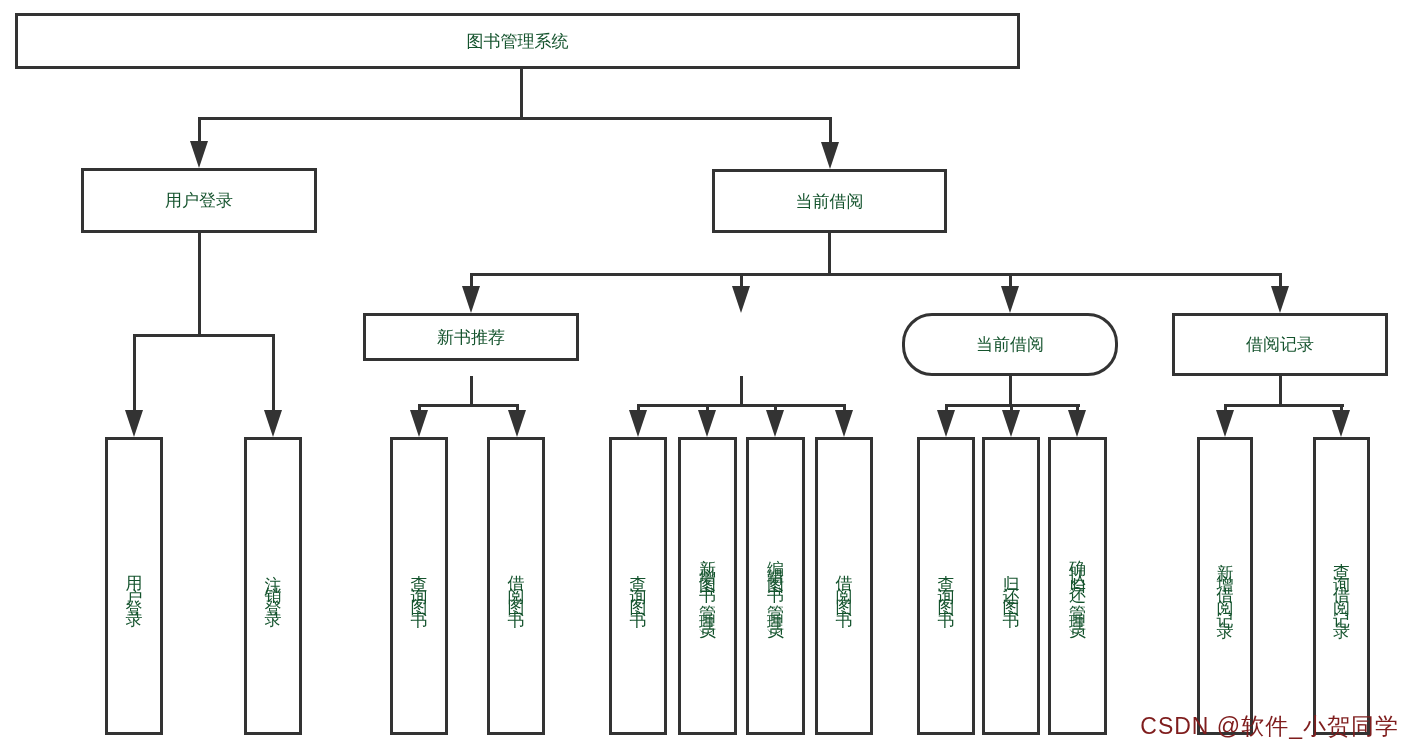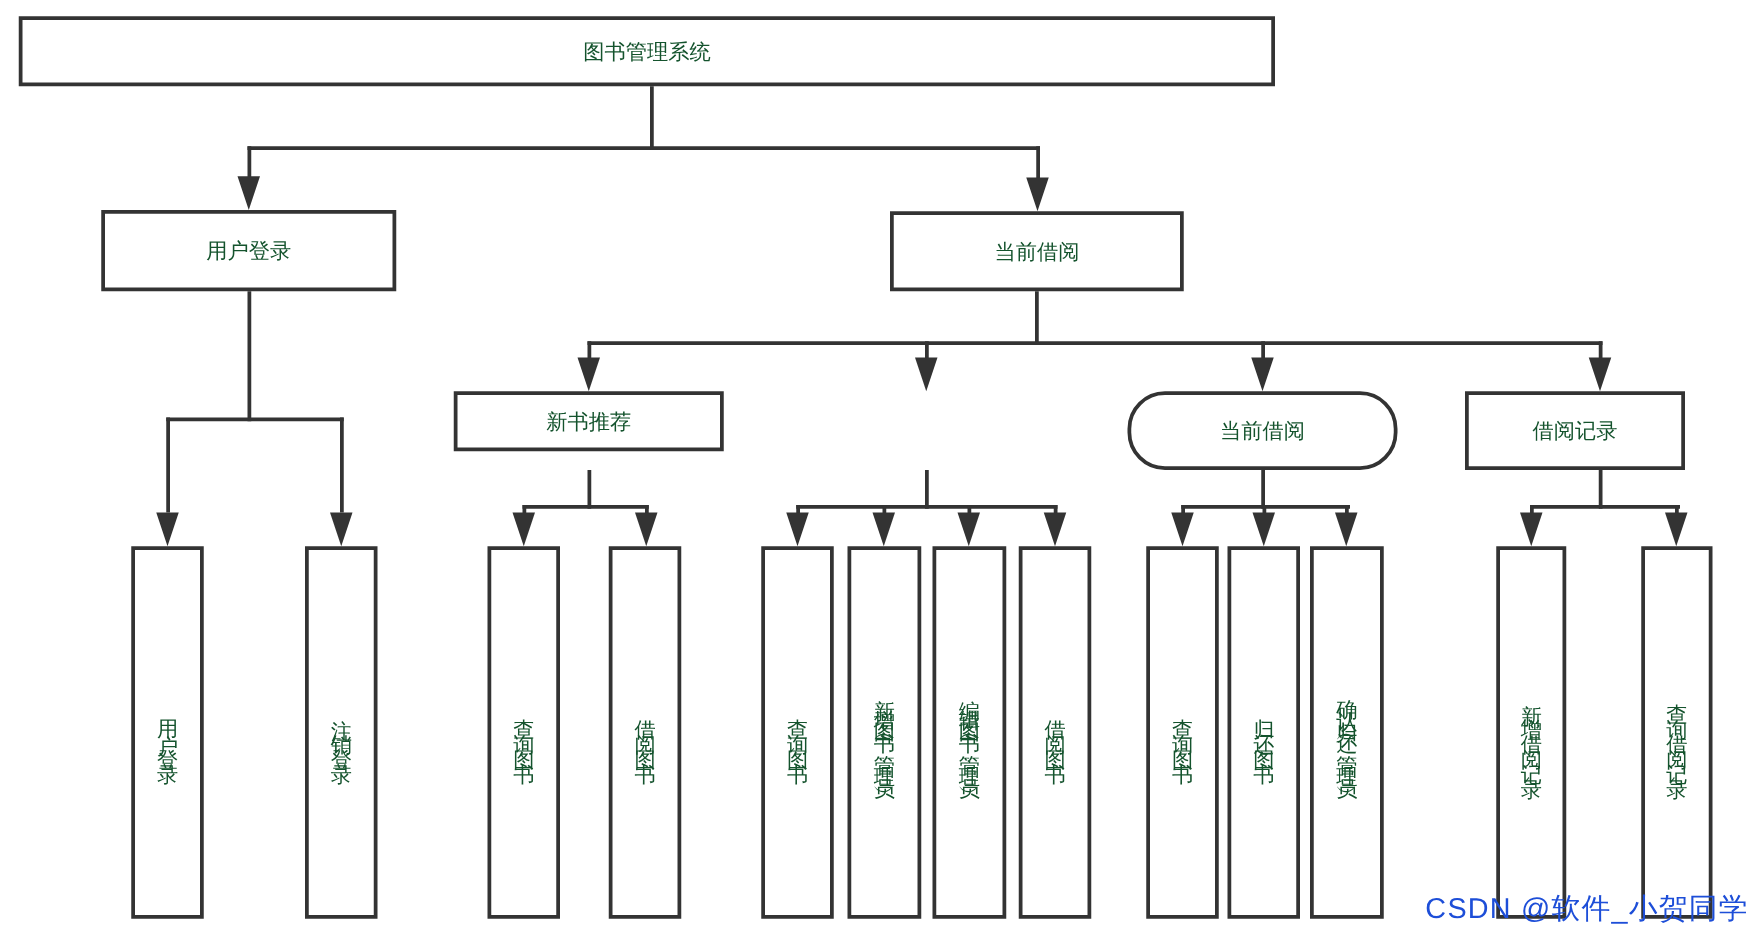--- a/index.html
+++ b/index.html
@@ -16,21 +16,21 @@
     writing-mode:vertical-rl;letter-spacing:12px;line-height:1;white-space:nowrap;
   }
   .vtext.long{letter-spacing:9px;}
   .ln{position:absolute;background:#333333;}
   .ar{
     position:absolute;width:0;height:0;
     border-left:9px solid transparent;border-right:9px solid transparent;
     border-top:27px solid #333333;
   }
   .wm{
-    position:absolute;right:6px;bottom:5px;font-size:23px;color:#1d4ed8;letter-spacing:1px;
+    position:absolute;right:6px;bottom:5px;font-size:23px;color:#7f1d1d;letter-spacing:1px;
   }
 </style>
 </head>
 <body>
 
 <div id="stage">
 
   <div class="box" style="left:15px;top:13px;width:1005px;height:56px;">
     <span>图书管理系统</span>
   </div>
@@ -45,21 +45,21 @@
 
   <div class="box" style="left:363px;top:313px;width:216px;height:48px;">
     <span>新书推荐</span>
   </div>
 
 
   <div class="box" style="left:902px;top:313px;width:216px;height:63px;border-radius:30px;">
     <span>当前借阅</span>
   </div>
 
-  <div class="box" style="left:1172px;top:313px;width:176px;height:63px;">
+  <div class="box" style="left:1172px;top:313px;width:216px;height:63px;">
     <span>借阅记录</span>
   </div>
 
   <div class="box" style="left:105px;top:437px;width:58px;height:298px;">
     <span class="vtext">用户登录</span>
   </div>
   <div class="box" style="left:244px;top:437px;width:58px;height:298px;">
     <span class="vtext">注销登录</span>
   </div>
 

